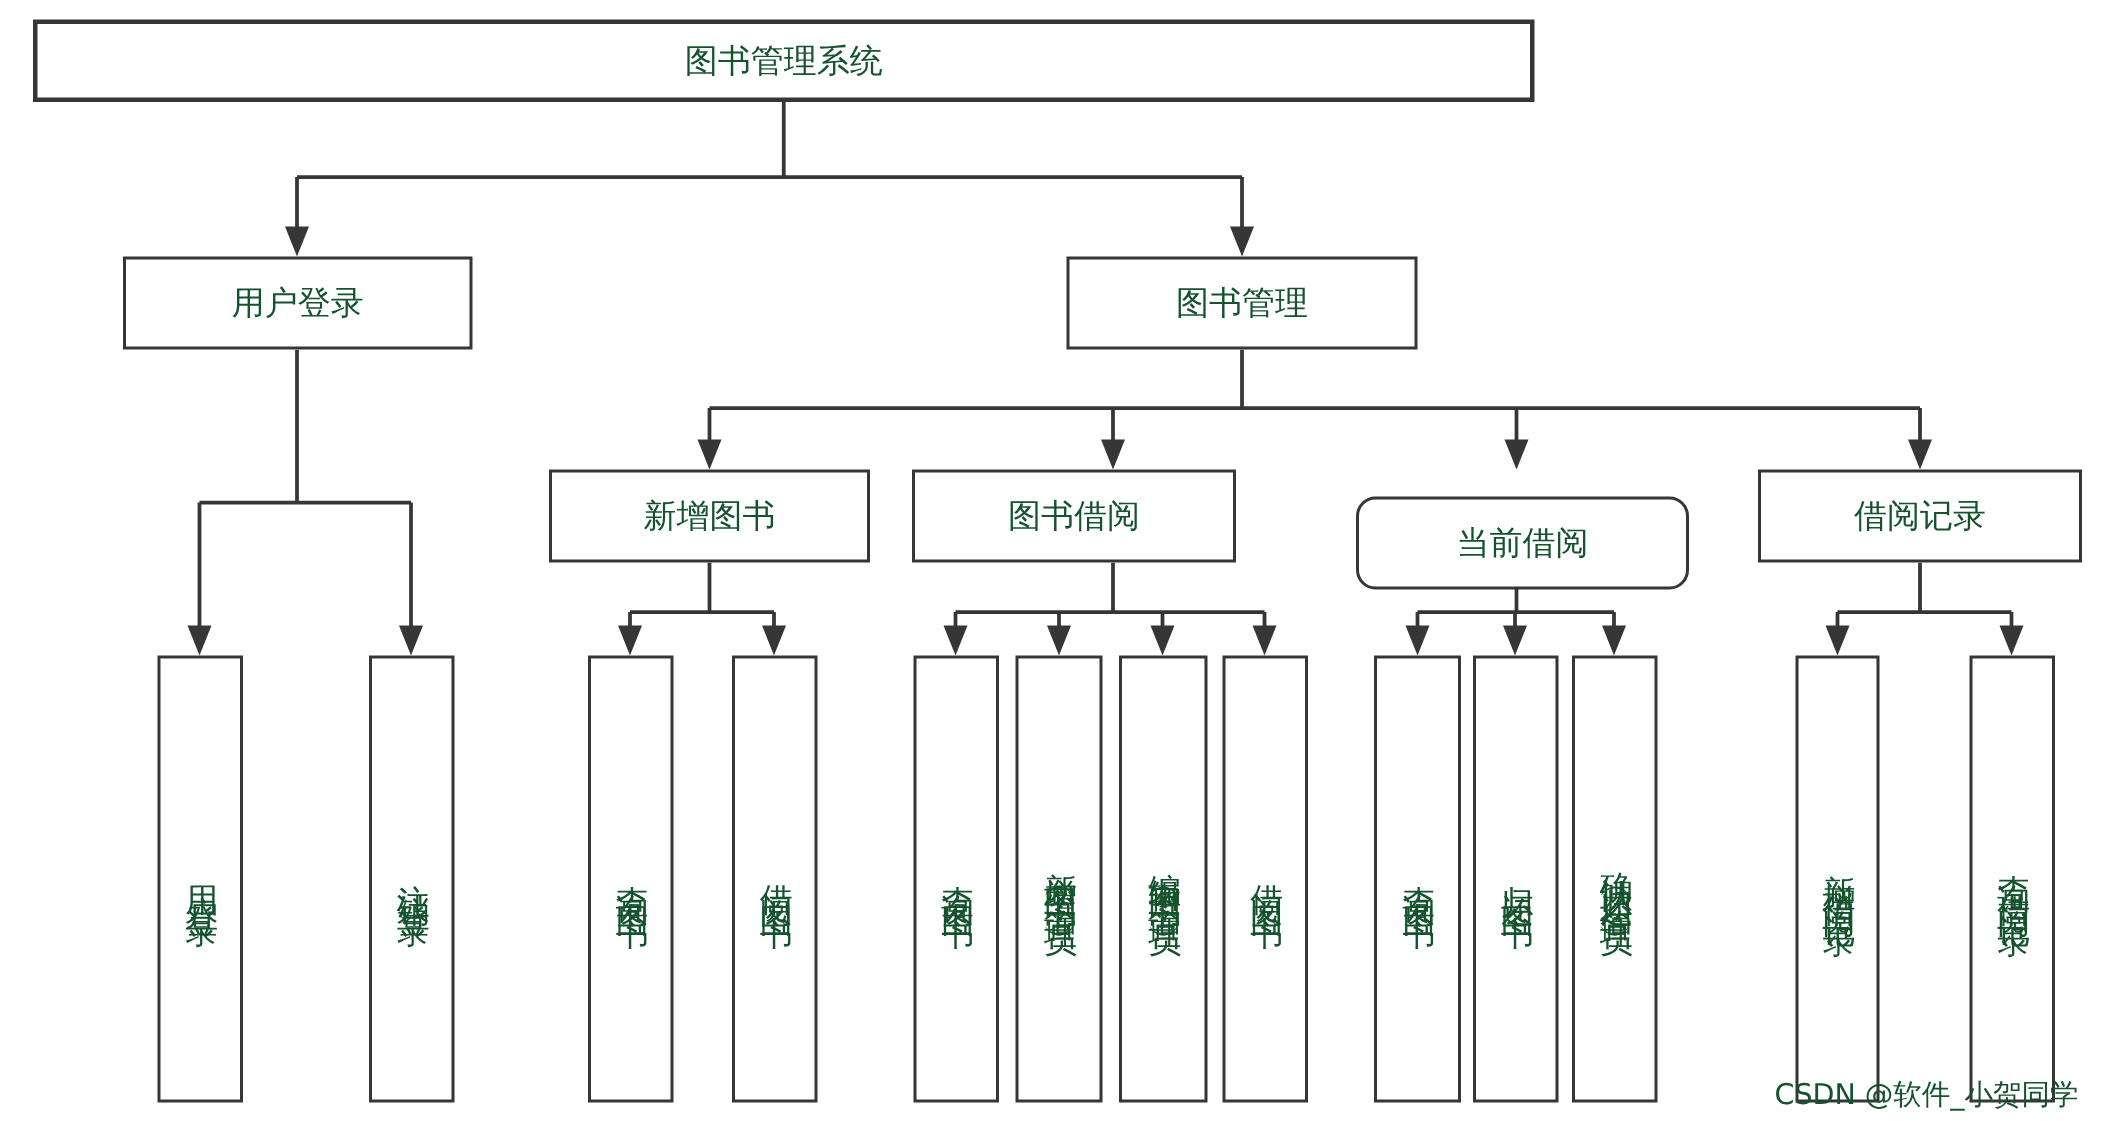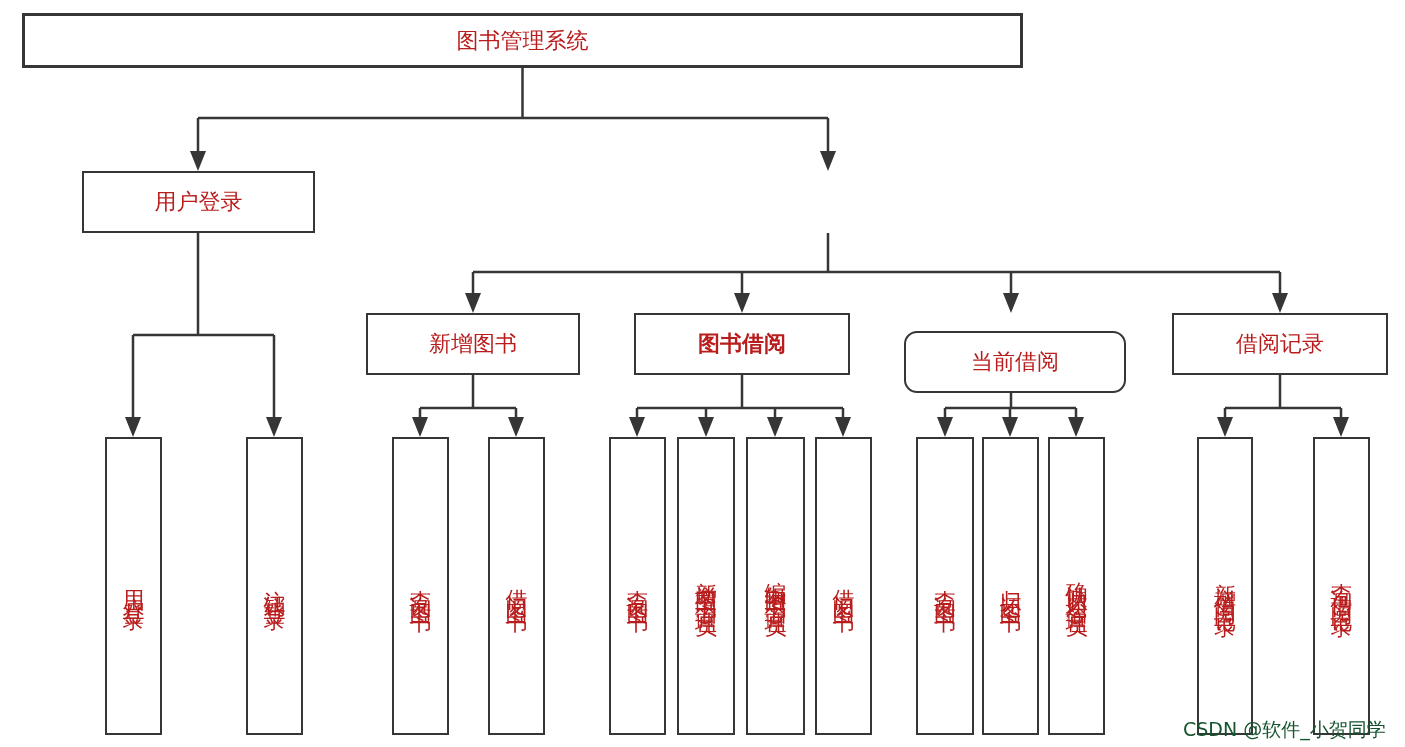--- a/index.html
+++ b/index.html
@@ -14,21 +14,21 @@
   .connectors {
     position: absolute;
     left: 0; top: 0;
     z-index: 1;
   }
   .node {
     position: absolute;
     box-sizing: border-box;
     border: 2.5px solid #363636;
     background: #ffffff;
-    color: #b91c1c;
+    color: #14532d;
     display: flex;
     align-items: center;
     justify-content: center;
     font-size: 22px;
     z-index: 2;
     text-align: center;
   }
   .node.root { border-width: 3px; }
   .node.vert {
     writing-mode: vertical-rl;
@@ -93,23 +93,24 @@
       <polygon points="1002,417 1018,417 1010,437"></polygon>
       <polygon points="1068,417 1084,417 1076,437"></polygon>
       <polygon points="1217,417 1233,417 1225,437"></polygon>
       <polygon points="1333,417 1349,417 1341,437"></polygon>
     </g>
   </svg>
 
   <div class="node root" style="left:22px; top:13px; width:1001px; height:55px;">图书管理系统</div>
 
   <div class="node" style="left:82px; top:171px; width:233px; height:62px;">用户登录</div>
+  <div class="node" style="left:711px; top:171px; width:234px; height:62px;">图书管理</div>
 
   <div class="node" style="left:366px; top:313px; width:214px; height:62px;">新增图书</div>
-  <div class="node" style="left:634px; top:313px; width:216px; height:62px;font-weight:bold;">图书借阅</div>
+  <div class="node" style="left:608px; top:313px; width:216px; height:62px;">图书借阅</div>
   <div class="node" style="left:904px; top:331px; width:222px; height:62px;border-radius:13px;">当前借阅</div>
   <div class="node" style="left:1172px; top:313px; width:216px; height:62px;">借阅记录</div>
 
   <div class="node vert" style="left:105px; top:437px; width:57px; height:298px;">用户登录</div>
   <div class="node vert" style="left:246px; top:437px; width:57px; height:298px;">注销登录</div>
 
   <div class="node vert" style="left:392px; top:437px; width:57px; height:298px;">查询图书</div>
   <div class="node vert" style="left:488px; top:437px; width:57px; height:298px;">借阅图书</div>
 
   <div class="node vert" style="left:609px; top:437px; width:57px; height:298px;">查询图书</div>

